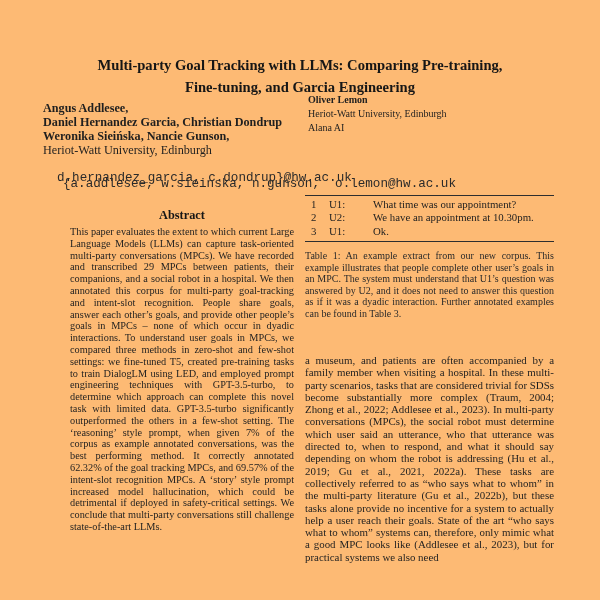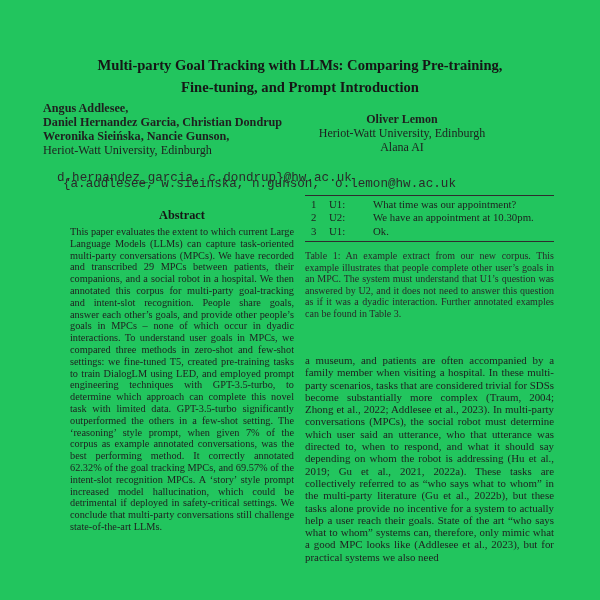--- a/index.html
+++ b/index.html
@@ -1,31 +1,31 @@
 <!DOCTYPE html>
 <html><head>
 <meta charset="utf-8">
 <style>
   * { margin:0; padding:0; box-sizing:border-box; }
   html,body { width:600px; height:600px; background:#ffffff; }
   .page {
-    position:relative; width:600px; height:600px; background:#22c55e;
+    position:relative; width:600px; height:600px; background:#fdba74;
     font-family:"Liberation Serif", serif; color:#1f1f1f; overflow:hidden;
   }
   .title-block {
     position:absolute; top:55px; left:0; width:600px; text-align:center;
     font-weight:bold; font-size:14.6px; line-height:21.5px; color:#161616;
   }
   .authors-left {
     position:absolute; top:101px; left:43px; width:297px; 
     font-size:12.2px; line-height:14px;
   }
   .authors-right {
-    position:absolute; top:112px; left:308px; width:188px; text-align:center;
-    font-size:12px; line-height:14px;
+    position:absolute; top:93px; left:308px; width:188px; 
+    font-size:10px; line-height:14px;
   }
   .auth-name { font-weight:bold; }
   .email-line {
     position:absolute; font-family:"Liberation Mono", monospace;
     font-size:12.6px; line-height:14px; white-space:pre; color:#2a2a2a;
   }
   .email-1 { top:157px; left:63px;margin-top:20px; }
   .email-2 { top:171px; left:57px; }
 
   
@@ -64,21 +64,21 @@
   }
   .italic { }
 </style>
 </head>
 <body>
 
 <div class="page">
 
   <div class="title-block">
     <div>Multi-party Goal Tracking with LLMs: Comparing Pre-training,</div>
-    <div>Fine-tuning, and Prompt Introduction</div>
+    <div>Fine-tuning, and Garcia Engineering</div>
   </div>
 
   <div class="authors-left">
     <div class="auth-name">Angus Addlesee,</div>
     <div class="auth-name">Daniel Hernandez Garcia, Christian Dondrup</div>
     <div class="auth-name">Weronika Sieińska, Nancie Gunson,</div>
     <div>Heriot-Watt University, Edinburgh</div>
   </div>
 
   <div class="authors-right">

